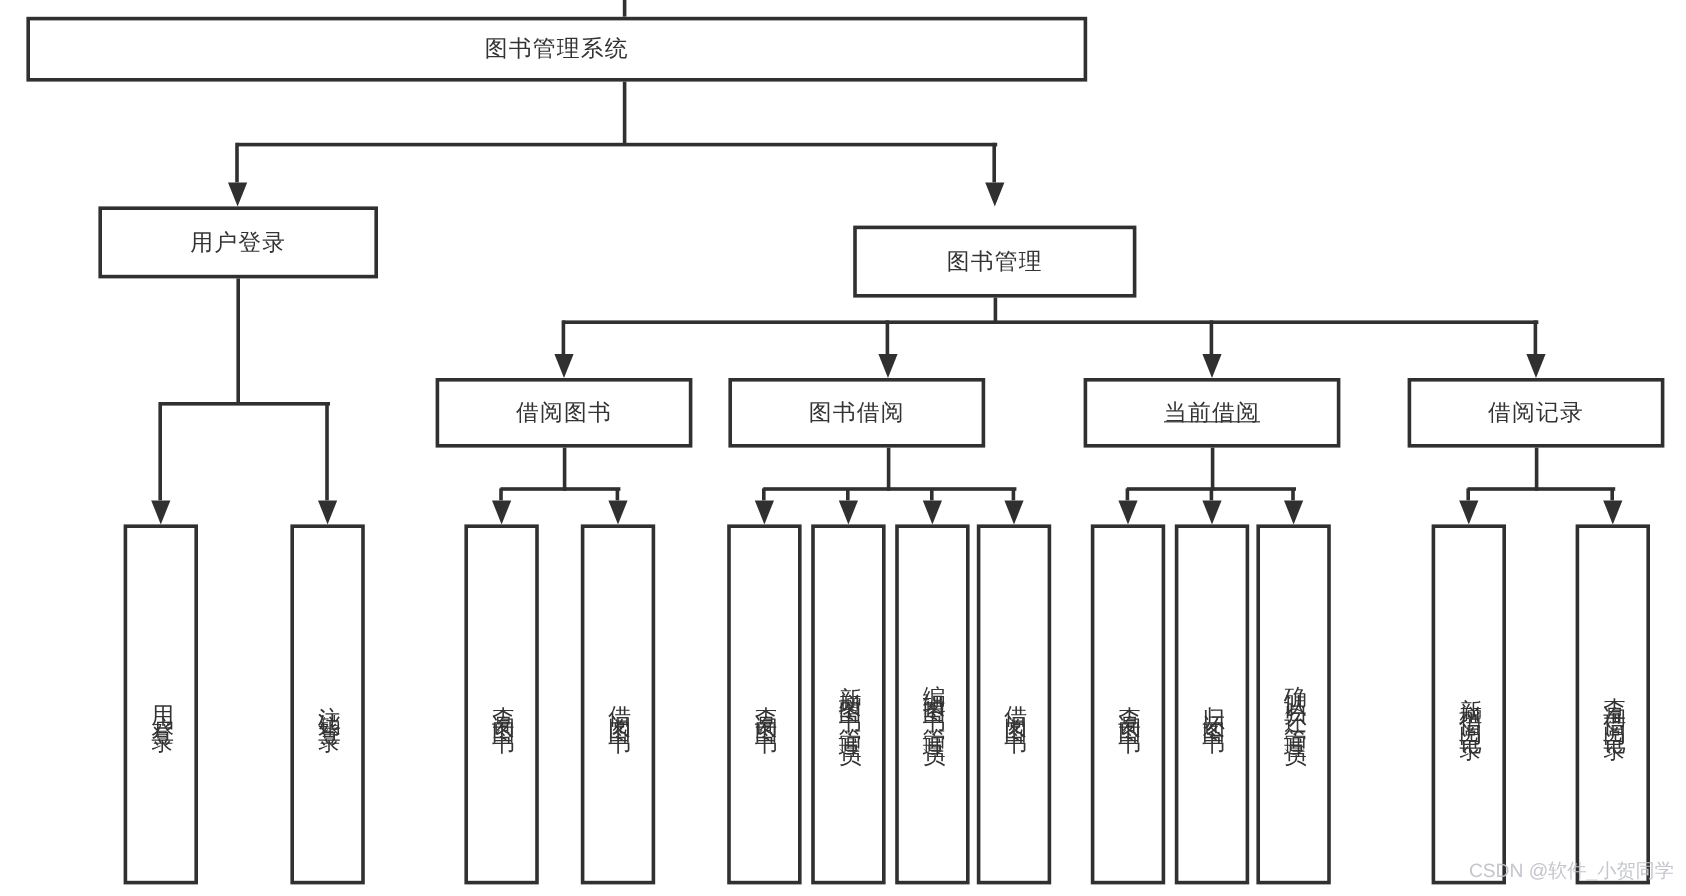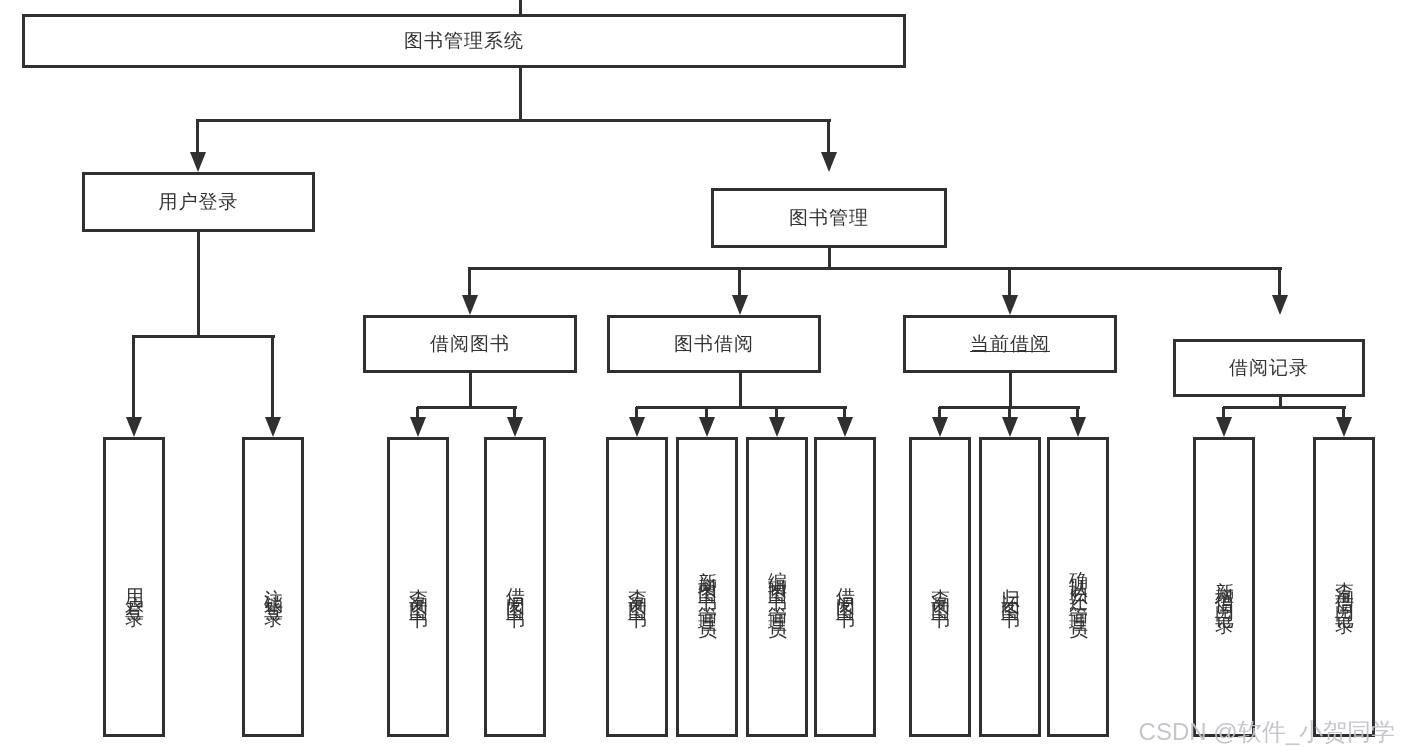--- a/index.html
+++ b/index.html
@@ -50,21 +50,21 @@
     bottom: -20px;
     width: 0; height: 0;
     border-left: 8px solid transparent;
     border-right: 8px solid transparent;
     border-top: 20px solid #303030;
   }
   .watermark {
     position: absolute;
     top: 716px;
     right: 10px;
-    font-size: 24px;
+    font-size: 16px;
     color: rgba(193, 195, 201, 0.95);
     z-index: 5;
     white-space: nowrap;
   }
 </style>
 </head>
 <body>
 
 <div class="canvas">
 
@@ -100,21 +100,21 @@
 
   <div class="box" style="left:363px; top:315px; width:214px; height:58px;">
     <span>借阅图书</span>
   </div>
   <div class="box" style="left:607px; top:315px; width:214px; height:58px;">
     <span>图书借阅</span>
   </div>
   <div class="box" style="left:903px; top:315px; width:214px; height:58px;text-decoration:underline;">
     <span>当前借阅</span>
   </div>
-  <div class="box" style="left:1173px; top:315px; width:192px; height:58px;margin-top:24px;">
+  <div class="box" style="left:1173px; top:315px; width:214px; height:58px;">
     <span>借阅记录</span>
   </div>
 
   <div class="line" style="left:469px; top:371px; width:3px; height:38px;"></div>
   <div class="line" style="left:417px; top:406px; width:100px; height:3px;"></div>
   <div class="arrow" style="left:416px; top:407px; height:10px;"></div>
   <div class="arrow" style="left:513px; top:407px; height:10px;"></div>
 
   <div class="line" style="left:739px; top:371px; width:3px; height:38px;"></div>
   <div class="line" style="left:636px; top:406px; width:211px; height:3px;"></div>

